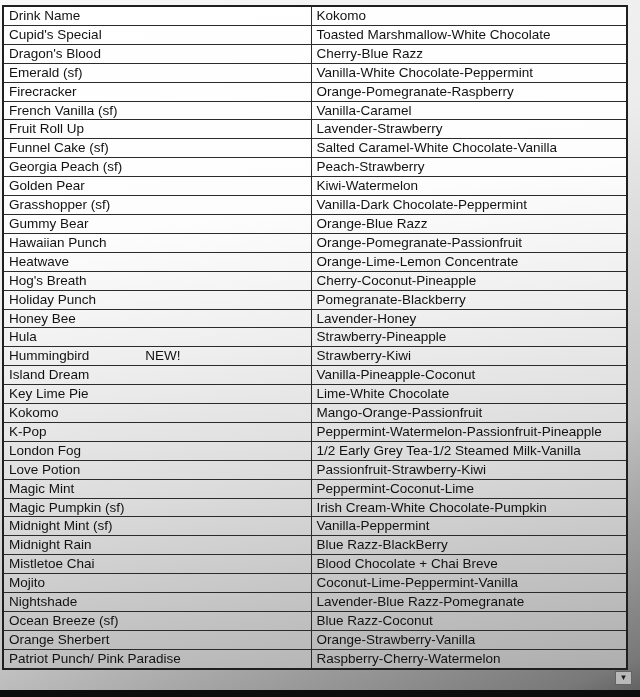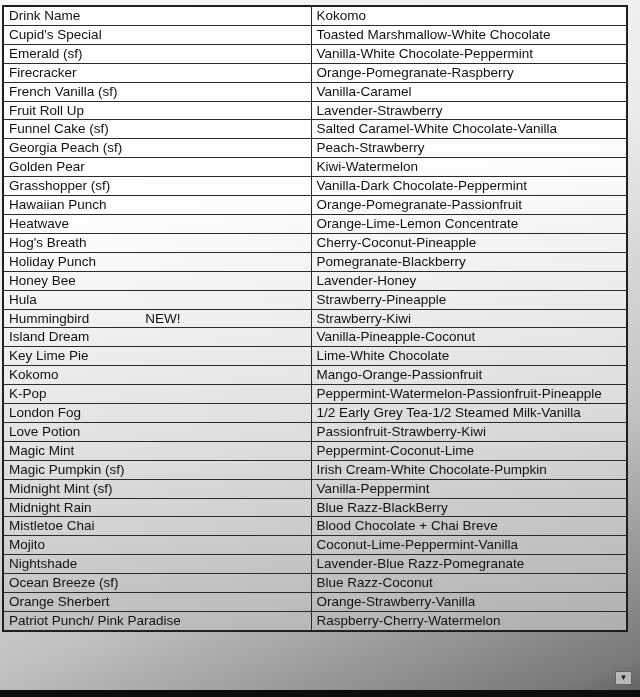--- a/index.html
+++ b/index.html
@@ -59,20 +59,28 @@
     <tbody>
     <tr>
       <td>
         <span class="txt">Cupid's Special</span>
       </td>
       <td>
         <span class="txt">Toasted Marshmallow-White Chocolate</span>
       </td>
     </tr>
 
+    <tr>
+      <td>
+        <span class="txt">Dragon's Blood</span>
+      </td>
+      <td>
+        <span class="txt">Cherry-Blue Razz</span>
+      </td>
+    </tr>
 
     <tr>
       <td>
         <span class="txt">Emerald (sf)</span>
       </td>
       <td>
         <span class="txt">Vanilla-White Chocolate-Peppermint</span>
       </td>
     </tr>
 
@@ -132,20 +140,28 @@
 
     <tr>
       <td>
         <span class="txt">Grasshopper (sf)</span>
       </td>
       <td>
         <span class="txt">Vanilla-Dark Chocolate-Peppermint</span>
       </td>
     </tr>
 
+    <tr>
+      <td>
+        <span class="txt">Gummy Bear</span>
+      </td>
+      <td>
+        <span class="txt">Orange-Blue Razz</span>
+      </td>
+    </tr>
 
     <tr>
       <td>
         <span class="txt">Hawaiian Punch</span>
       </td>
       <td>
         <span class="txt">Orange-Pomegranate-Passionfruit</span>
       </td>
     </tr>
 

